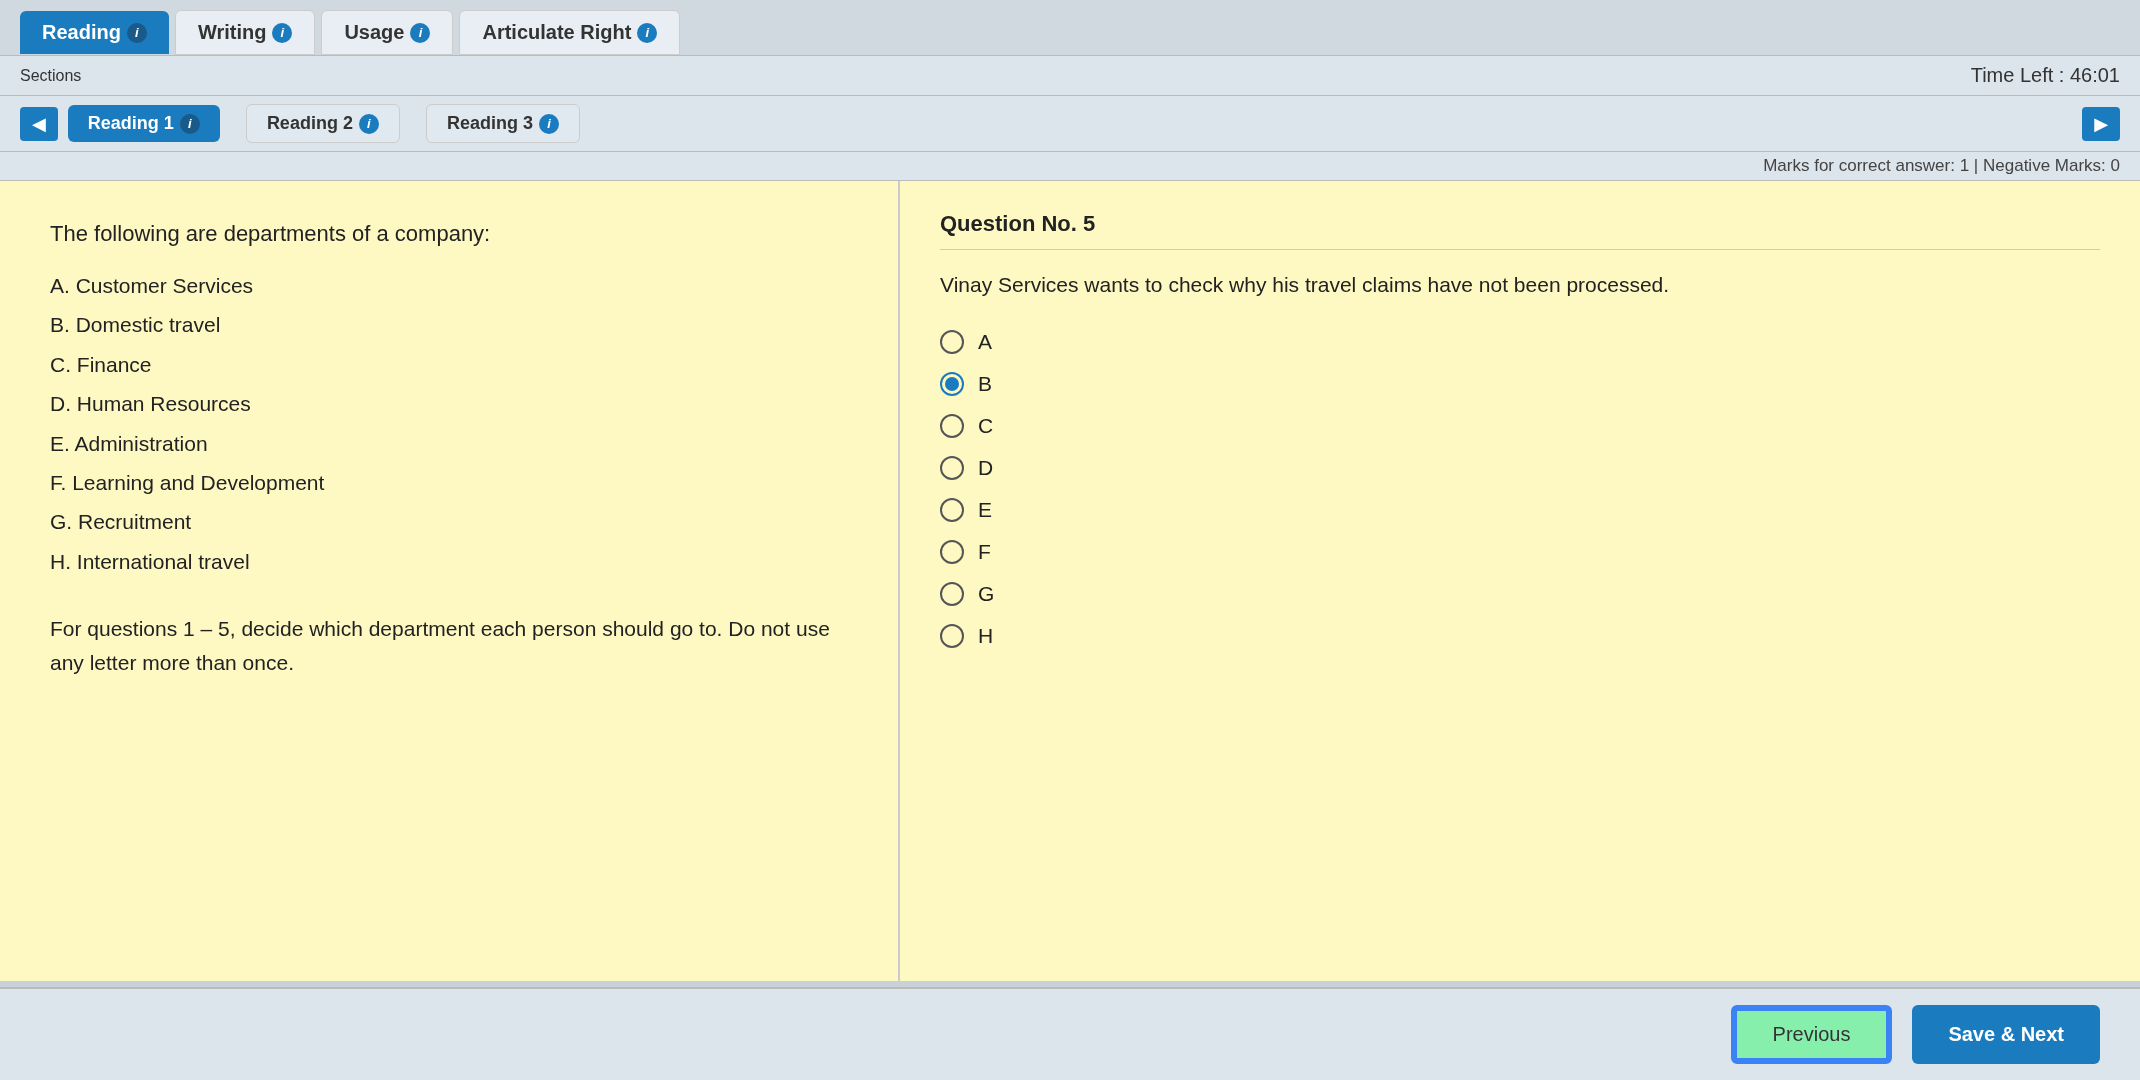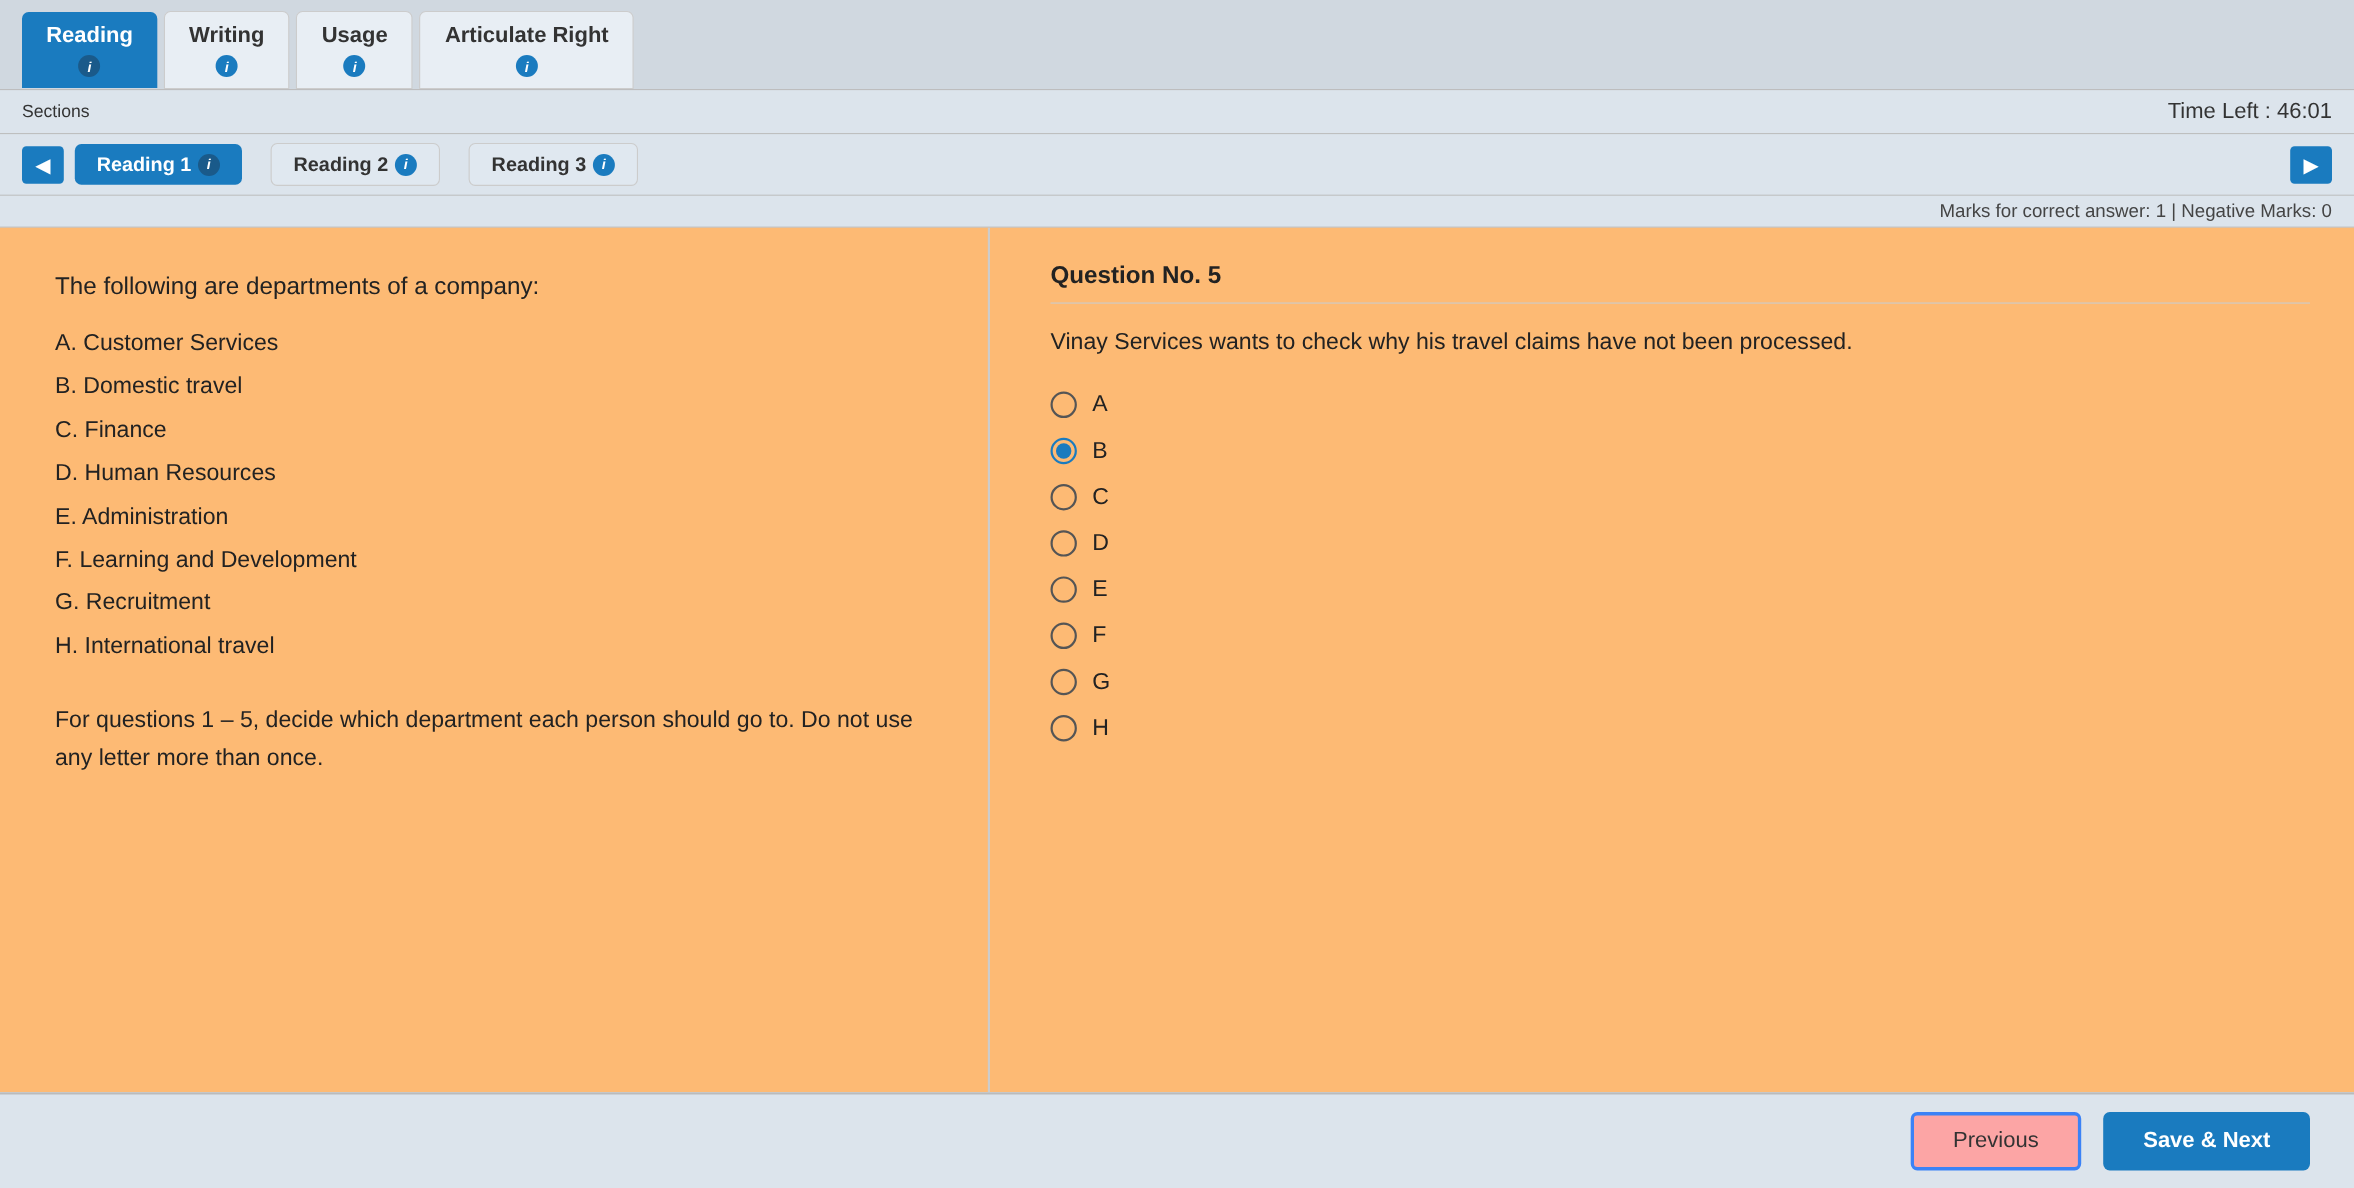--- a/index.html
+++ b/index.html
@@ -21,21 +21,20 @@
     .tab-btn {
       padding: 10px 22px;
       border-radius: 6px 6px 0 0;
       border: none;
       cursor: pointer;
       font-size: 20px;
       font-weight: 600;
       display: flex;
       align-items: center;
       gap: 6px;
-      flex-direction: column;
     }
     .tab-btn.active {
       background: #1a7bbf;
       color: white;
     }
     .tab-btn.inactive {
       background: #e8eef4;
       color: #333;
       border: 1px solid #ccc;
     }
@@ -114,23 +113,22 @@
     .marks-bar {
       background: #dce4ec;
       padding: 4px 20px;
       text-align: right;
       font-size: 17px;
       color: #444;
       border-bottom: 1px solid #bbb;
     }
     .main-content {
       display: flex;
-      background: #fdba74;
+      background: #fef9c3;
       min-height: 800px;
-      gap: 15px;
     }
     .left-panel {
       flex: 0 0 900px;
       padding: 40px 50px;
       border-right: 2px solid #ccc;
     }
     .passage-intro {
       font-size: 22px;
       color: #222;
       margin-bottom: 24px;
@@ -208,23 +206,23 @@
       padding: 16px 40px;
       display: flex;
       justify-content: flex-end;
       gap: 20px;
       border-top: 2px solid #bbb;
       position: fixed;
       bottom: 0;
       width: 2140px;
     }
     .btn-previous {
-      background: #fca5a5;
-      color: #333;
-      border: 3px solid #3b82f6;
+      background: #86efac;
+      color: #333;
+      border: 6px solid #3b82f6;
       padding: 12px 36px;
       font-size: 20px;
       border-radius: 6px;
       cursor: pointer;
     }
     .btn-save-next {
       background: #1a7bbf;
       color: white;
       border: none;
       padding: 12px 36px;

